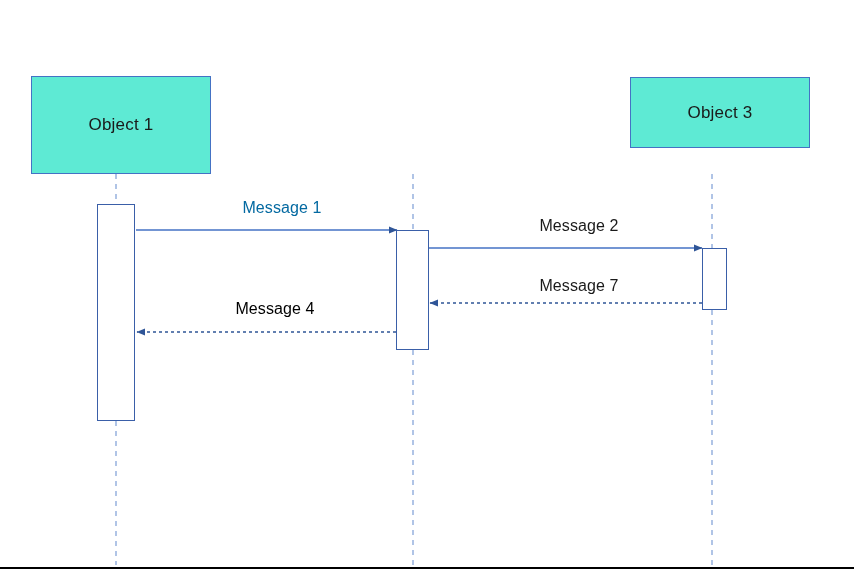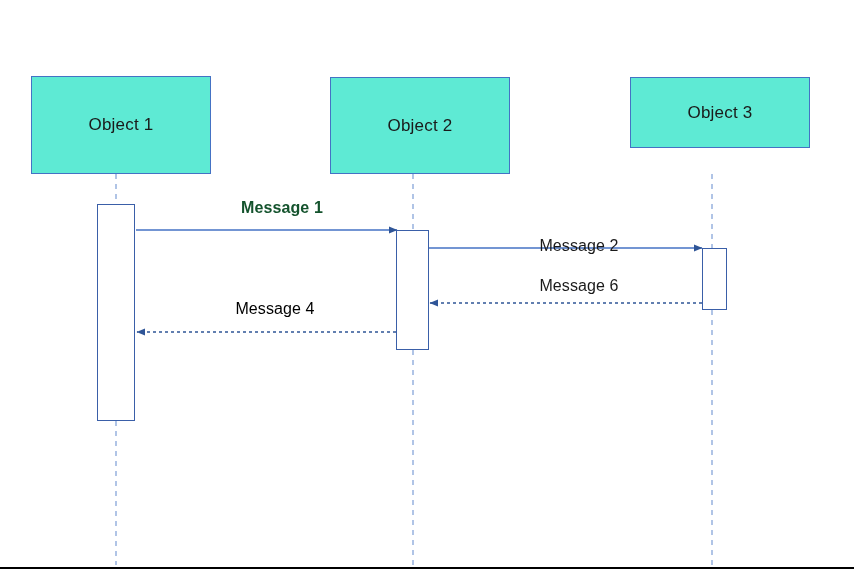--- a/index.html
+++ b/index.html
@@ -90,31 +90,28 @@
         <line x1="136" x2="397" y1="230" y2="230" stroke="#4472C4" stroke-width="1.4" marker-end="url(#arrow-right)"></line>
         <line x1="429" x2="702" y1="248" y2="248" stroke="#4472C4" stroke-width="1.4" marker-end="url(#arrow-right)"></line>
         <line x1="702" x2="430" y1="303" y2="303" stroke="#2F5597" stroke-width="1.5" stroke-dasharray="3,3" marker-end="url(#arrow-left)"></line>
         <line x1="396" x2="137" y1="332" y2="332" stroke="#2F5597" stroke-width="1.5" stroke-dasharray="3,3" marker-end="url(#arrow-left)"></line>
       </g>
   </svg>
 
   <div class="obj-box" id="obj-box-0" style="left: 31px; top: 76px; width: 180px; height: 98px; border-color: rgb(68, 114, 196);">
     <span class="obj-label">Object 1</span>
   </div>
-  <div class="obj-box" id="obj-box-1" style="left: 330px; top: 77px; width: 180px; height: 97px; border-color: rgb(68, 114, 196);">
-    <span class="obj-label">Object 2</span>
-  </div>
   <div class="obj-box" id="obj-box-2" style="left: 630px; top: 77px; width: 180px; height: 71px; border-color: rgb(68, 114, 196);">
     <span class="obj-label">Object 3</span>
   </div>
 
   <div class="activation" id="act-0" style="left: 97px; top: 204px; width: 38px; height: 217px; border-color: rgb(58, 95, 168);"></div>
   <div class="activation" id="act-1" style="left: 396px; top: 230px; width: 33px; height: 120px; border-color: rgb(58, 95, 168);"></div>
   <div class="activation" id="act-2" style="left: 702px; top: 248px; width: 25px; height: 62px; border-color: rgb(58, 95, 168);"></div>
 
-  <div class="msg-label" id="msg-lab-0" style="left: 282px; top: 199px; color: #14532d; font-weight: bold;">Message 1</div>
-  <div class="msg-label" id="msg-lab-1" style="left: 579px; top: 217px; color: rgb(26, 26, 26); margin-top: 20px;">Message 2</div>
-  <div class="msg-label" id="msg-lab-2" style="left: 579px; top: 277px; color: rgb(26, 26, 26);">Message 6</div>
+  <div class="msg-label" id="msg-lab-0" style="left: 282px; top: 199px; color: #0369a1;">Message 1</div>
+  <div class="msg-label" id="msg-lab-1" style="left: 579px; top: 217px; color: rgb(26, 26, 26);">Message 2</div>
+  <div class="msg-label" id="msg-lab-2" style="left: 579px; top: 277px; color: rgb(26, 26, 26);">Message 7</div>
   <div class="msg-label" id="msg-lab-3" style="left: 275px; top: 300px; color: #000000;">Message 4</div>
 
   <div class="bottom-rule" id="bottom-rule" style="top: 567px; background: rgb(0, 0, 0);"></div>
 
 </div>
 
 </body></html>

